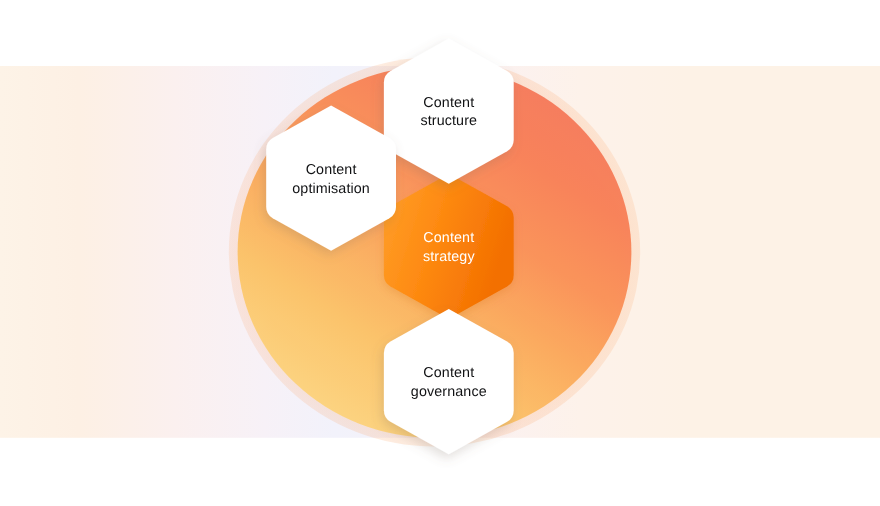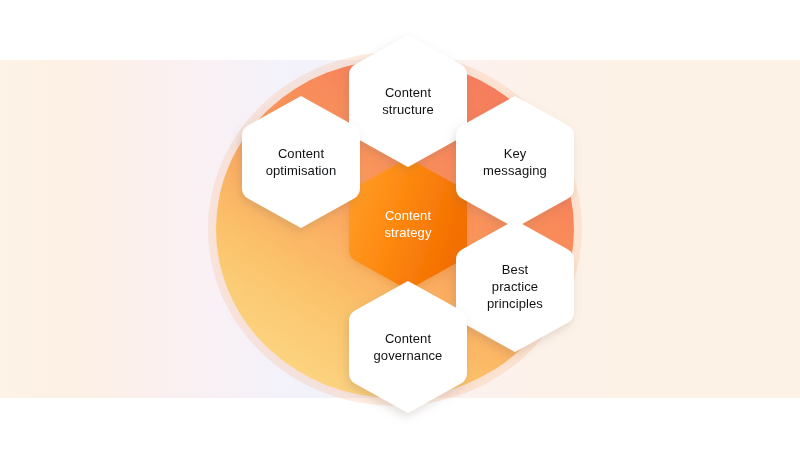--- a/index.html
+++ b/index.html
@@ -155,38 +155,21 @@
 
   <div class="hex hex-top">
     <svg viewBox="0 0 126 140">
       <path d="M63 4 L116 33.5 Q122 37 122 44 L122 96 Q122 103 116 106.5 L63 136
                L10 106.5 Q4 103 4 96 L4 44 Q4 37 10 33.5 Z" fill="#ffffff" filter="url(#hexShadow)"></path>
     </svg>
     <div class="label">Content
 structure</div>
   </div>
 
-  <div class="hex hex-top-right">
-    <svg viewBox="0 0 126 140">
-      <path d="M63 4 L116 33.5 Q122 37 122 44 L122 96 Q122 103 116 106.5 L63 136
-               L10 106.5 Q4 103 4 96 L4 44 Q4 37 10 33.5 Z" fill="#ffffff" filter="url(#hexShadow)"></path>
-    </svg>
-    <div class="label">Key
-messaging</div>
-  </div>
 
-  <div class="hex hex-bottom-right">
-    <svg viewBox="0 0 126 140">
-      <path d="M63 4 L116 33.5 Q122 37 122 44 L122 96 Q122 103 116 106.5 L63 136
-               L10 106.5 Q4 103 4 96 L4 44 Q4 37 10 33.5 Z" fill="#ffffff" filter="url(#hexShadow)"></path>
-    </svg>
-    <div class="label">Best
-practice
-principles</div>
-  </div>
 
   <div class="hex hex-bottom">
     <svg viewBox="0 0 126 140">
       <path d="M63 4 L116 33.5 Q122 37 122 44 L122 96 Q122 103 116 106.5 L63 136
                L10 106.5 Q4 103 4 96 L4 44 Q4 37 10 33.5 Z" fill="#ffffff" filter="url(#hexShadow)"></path>
     </svg>
     <div class="label">Content
 governance</div>
   </div>
 

